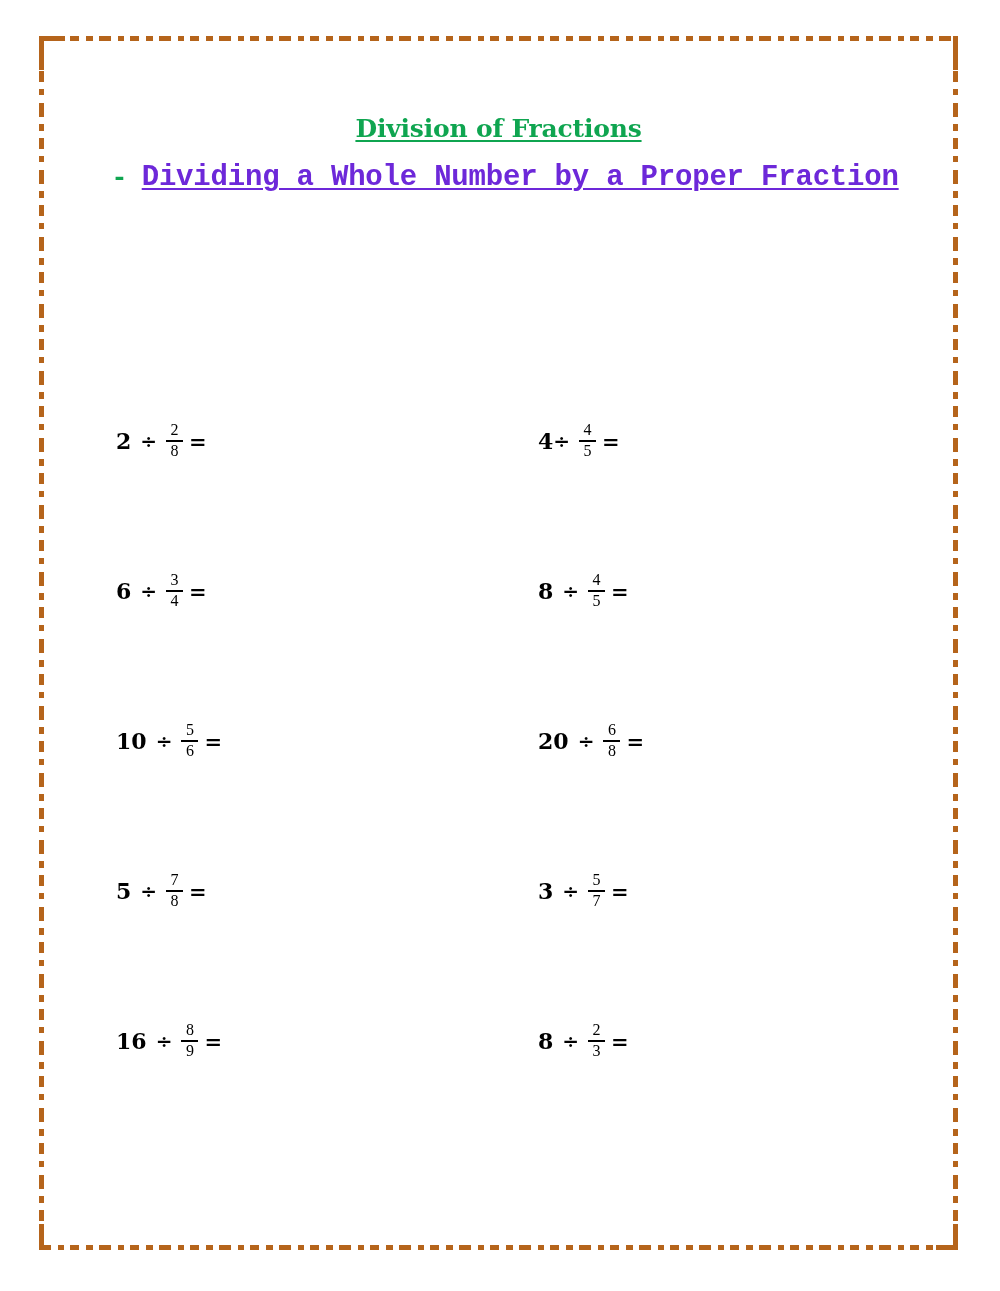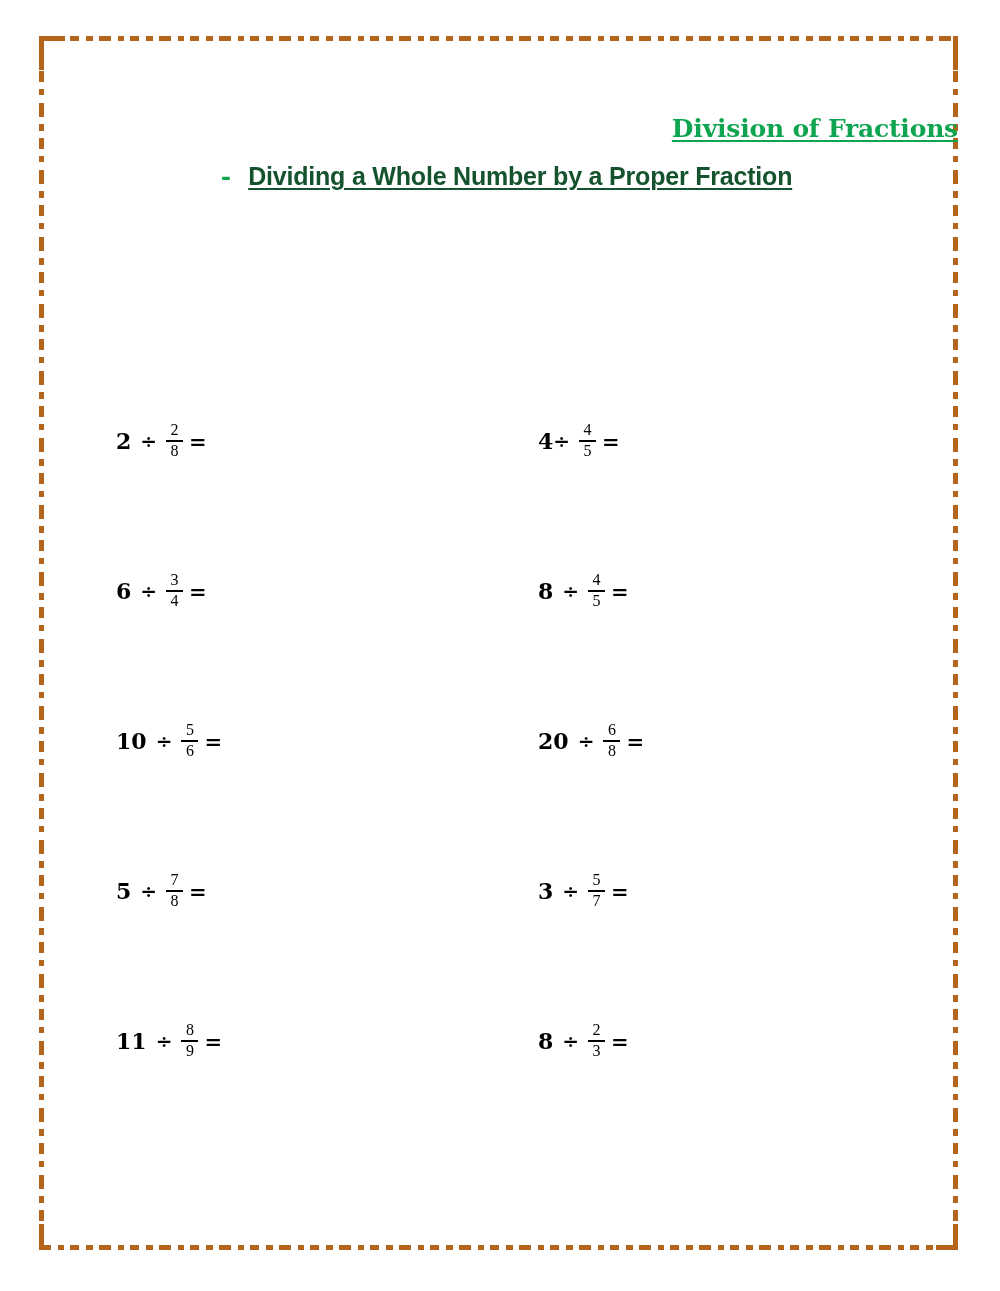--- a/index.html
+++ b/index.html
@@ -73,21 +73,21 @@
   #corner-bl { left: 0;  bottom: 0;  width: 5px; height: 26px; }
   #corner-br { right: 0; bottom: 0;  width: 5px; height: 26px; }
   #corner-br2{ right: 0; bottom: 0;  width: 22px; height: 5px; }
 
   
   #heading-block {
     position: absolute;
     left: 0;
     top: 78px;
     width: 919px;
-    text-align: right;
+    text-align: center;
   }
   .worksheet-title {
     font-family: "DejaVu Serif", "Liberation Serif", serif;
     font-weight: bold;
     font-size: 25px;
     letter-spacing: -0.2px;
     color: #0fa550;
     text-decoration: underline;
     text-decoration-thickness: 2px;
     text-underline-offset: 3px;
@@ -103,25 +103,25 @@
     padding-left: 16px;
   }
   #subtitle-bullet {
     font-family: "DejaVu Serif", "Liberation Serif", serif;
     font-weight: bold;
     font-size: 25px;
     color: #0fa550;
     line-height: 1;
   }
   .worksheet-subtitle {
-    font-family: Liberation Sans, sans-serif;
-    font-weight: bold;
-    font-size: 25px;
+    font-family: Liberation Mono, monospace;
+    font-weight: bold;
+    font-size: 29px;
     letter-spacing: -0.2px;
-    color: #14532d;
+    color: #6d28d9;
     text-decoration: underline;
     text-decoration-thickness: 2px;
     text-underline-offset: 3px;
     line-height: 1.2;
   }
 
   
   #problem-grid {
     position: absolute;
     left: 0;
@@ -320,21 +320,21 @@
             <span class="numerator">5</span>
             <span class="fraction-bar"></span>
             <span class="denominator">7</span>
           </span>
           <span class="op-gap-eq"></span>
           <span class="equals-sign">=</span>
         </div>
       </div>
       <div class="problem-row">
         <div class="problem-cell left-column">
-          <span class="whole-number">11</span>
+          <span class="whole-number">16</span>
           <span class="op-gap-wide"></span>
           <span class="divide-sign">÷</span>
           <span class="op-gap-frac"></span>
           <span class="fraction">
             <span class="numerator">8</span>
             <span class="fraction-bar"></span>
             <span class="denominator">9</span>
           </span>
           <span class="op-gap-eq"></span>
           <span class="equals-sign">=</span>

